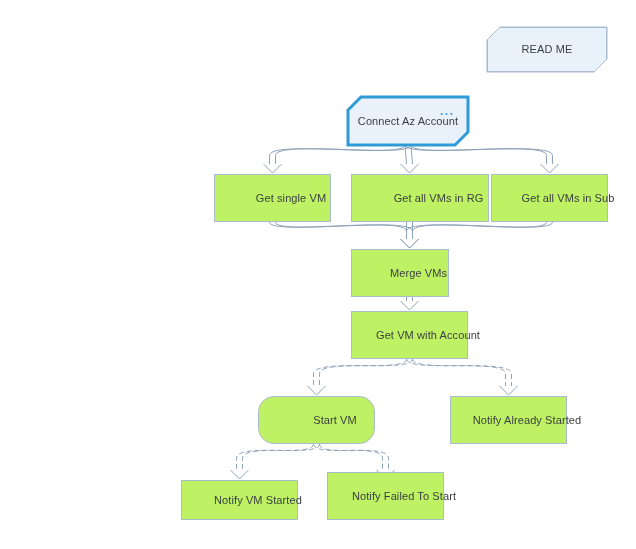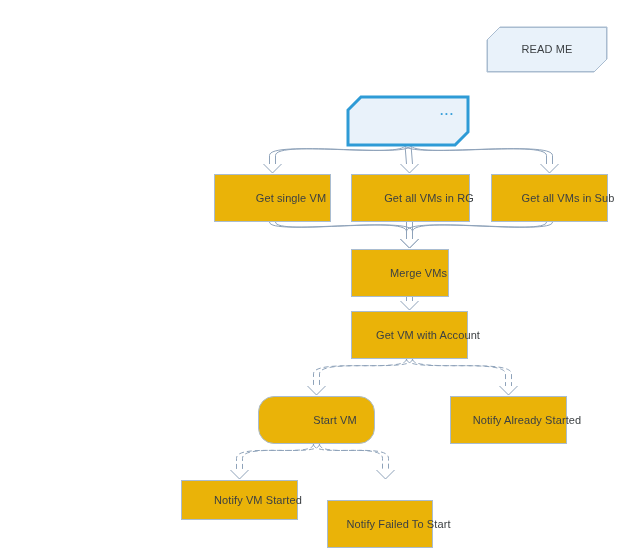--- a/index.html
+++ b/index.html
@@ -13,21 +13,21 @@
   #canvas{
     position:absolute;left:0;top:0;width:636px;height:549px;
   }
   .layer-edges{
     position:absolute;left:0;top:0;width:636px;height:549px;
     pointer-events:none;
   }
   .node{
     position:absolute;
     box-sizing:border-box;
-    background:#eab308;
+    background:#bef264;
     border:1px solid #a9bcd0;
     display:flex;
     align-items:center;
     justify-content:center;
     text-align:center;
     color:#3c4043;
     font-size:11px;
     line-height:13px;
     letter-spacing:.1px;
     padding-left:37px;
@@ -136,43 +136,44 @@
         <svg class="outline" viewBox="0 0 120 45">
           <path d="M 13 0 L 120 0 L 120 32 L 107 45 L 0 45 L 0 13 Z" fill="none" stroke="#a9bcd0" stroke-width="1" stroke-linejoin="miter"></path>
         </svg>
         <span class="lbl">READ ME</span>
       </div>
       <div class="node cut selected" style="left: 348px; top: 97px; width: 120px; height: 48px;">
         <div class="shape" style="border: none;"></div>
         <svg class="outline" viewBox="0 0 120 48">
           <path d="M 13 0 L 120 0 L 120 35 L 107 48 L 0 48 L 0 13 Z" fill="none" stroke="#2e9bd6" stroke-width="3" stroke-linejoin="miter"></path>
         </svg>
+        <span class="lbl">Connect Az Account</span>
         <span class="dots" style="left: 92px; top: 11px;">...</span>
       </div>
       <div class="node" style="left: 214px; top: 174px; width: 117px; height: 48px;">
         <span class="lbl">Get single VM</span>
       </div>
-      <div class="node" style="left: 351px; top: 174px; width: 119px; height: 48px;">
+      <div class="node" style="left: 351px; top: 174px; width: 138px; height: 48px;">
         <span class="lbl">Get all VMs in RG</span>
       </div>
       <div class="node" style="left: 491px; top: 174px; width: 117px; height: 48px;">
         <span class="lbl">Get all VMs in Sub</span>
       </div>
       <div class="node" style="left: 351px; top: 249px; width: 98px; height: 48px;">
         <span class="lbl">Merge VMs</span>
       </div>
       <div class="node" style="left: 351px; top: 311px; width: 117px; height: 48px;">
         <span class="lbl">Get VM with Account</span>
       </div>
       <div class="node" style="left: 258px; top: 396px; width: 117px; height: 48px; border-radius: 16px;">
         <span class="lbl">Start VM</span>
       </div>
       <div class="node" style="left: 450px; top: 396px; width: 117px; height: 48px;">
         <span class="lbl">Notify Already Started</span>
       </div>
       <div class="node" style="left: 181px; top: 480px; width: 117px; height: 40px;">
         <span class="lbl">Notify VM Started</span>
       </div>
-      <div class="node" style="left: 327px; top: 500px; width: 106px; height: 48px;">
+      <div class="node" style="left: 327px; top: 472px; width: 117px; height: 48px;">
         <span class="lbl">Notify Failed To Start</span>
       </div>
     </div>
 </div>
 
 </body></html>

